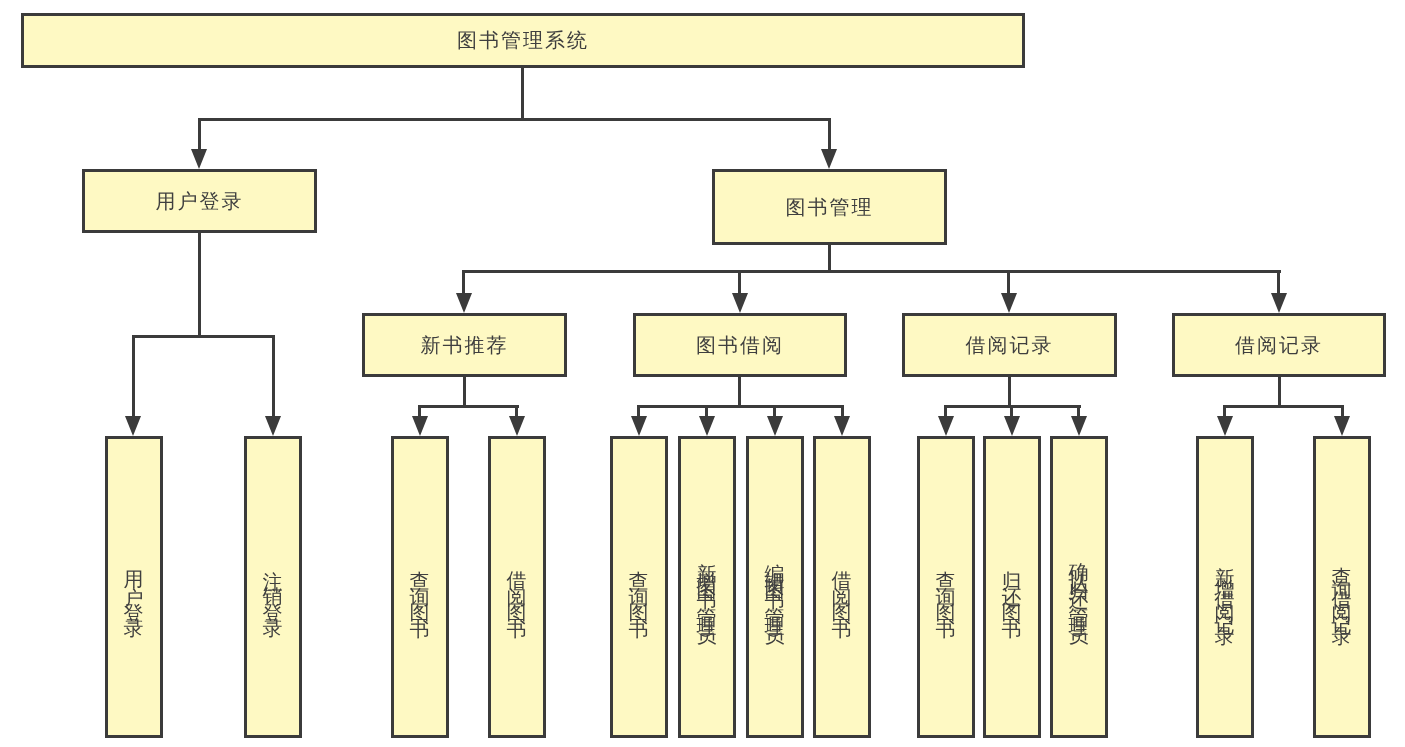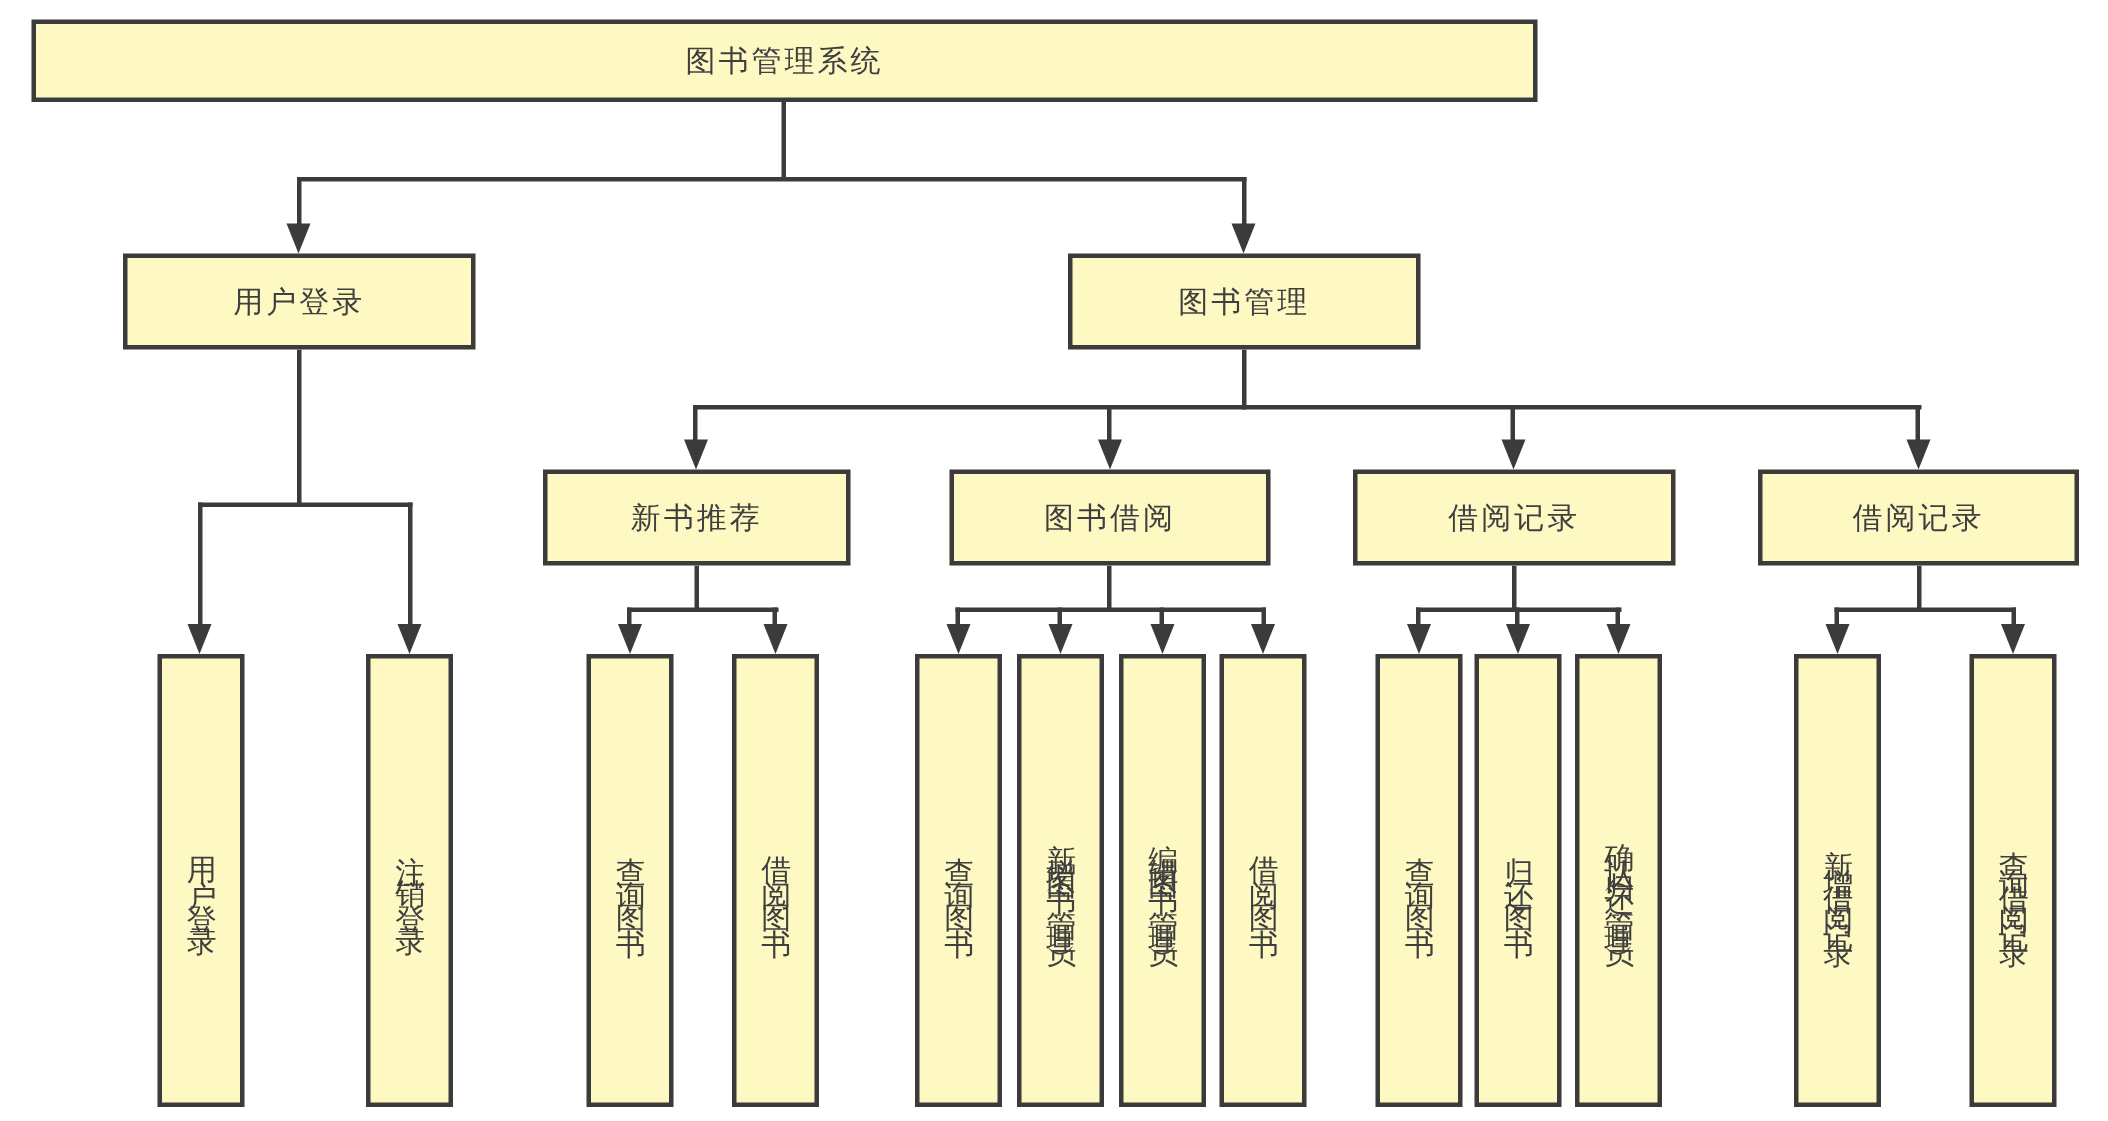--- a/index.html
+++ b/index.html
@@ -57,21 +57,21 @@
   <div class="vline" style="left:521px;top:68px;height:52px;"></div>
   <div class="hline" style="left:198px;top:118px;width:633px;"></div>
   <div class="vline" style="left:198px;top:118px;height:33px;"></div>
   <div class="arrow" style="left:191px;top:149px;"></div>
   <div class="vline" style="left:828px;top:118px;height:33px;"></div>
   <div class="arrow" style="left:821px;top:149px;"></div>
 
   <div class="box" style="left:82px;top:169px;width:235px;height:64px;">
     <span>用户登录</span>
   </div>
-  <div class="box" style="left:712px;top:169px;width:235px;height:64px;align-items:center;">
+  <div class="box" style="left:712px;top:169px;width:235px;height:76px;align-items:center;">
     <span>图书管理</span>
   </div>
 
   <div class="vline" style="left:198px;top:233px;height:104px;"></div>
   <div class="hline" style="left:132px;top:335px;width:143px;"></div>
   <div class="vline" style="left:132px;top:335px;height:83px;"></div>
   <div class="arrow" style="left:125px;top:416px;"></div>
   <div class="vline" style="left:272px;top:335px;height:83px;"></div>
   <div class="arrow" style="left:265px;top:416px;"></div>
 

